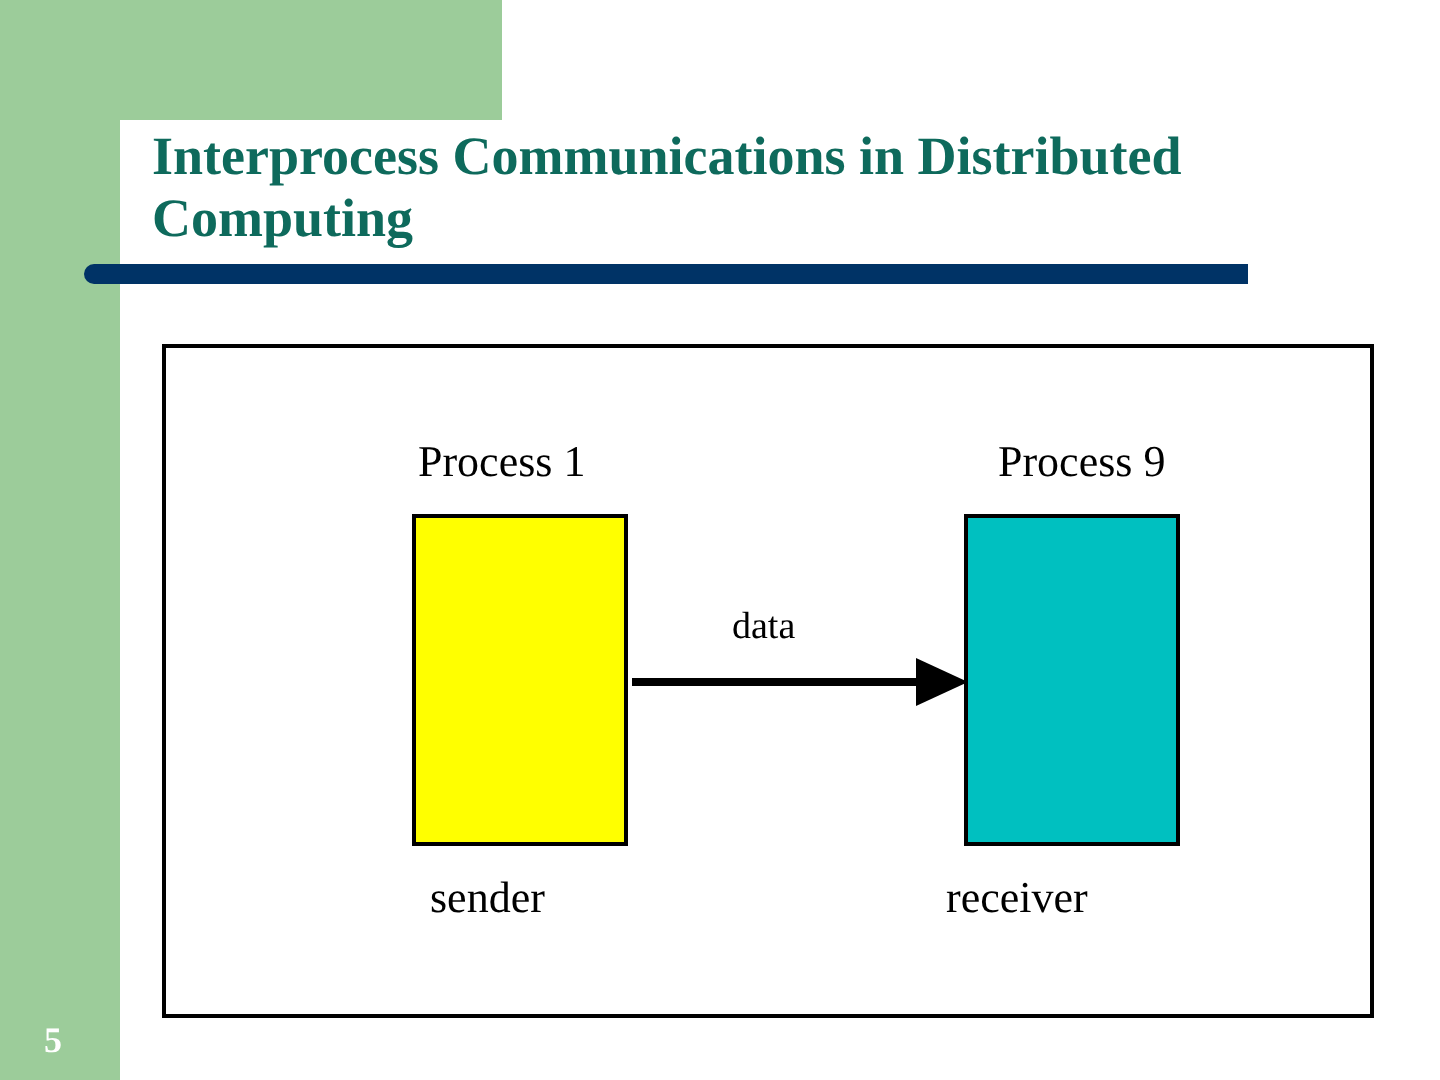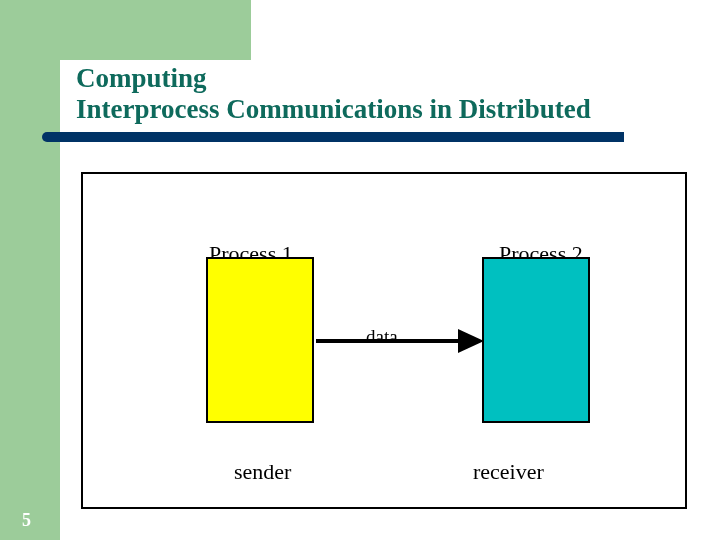--- a/index.html
+++ b/index.html
@@ -3,49 +3,49 @@
 <meta charset="utf-8">
 <style>
   html, body { margin:0; padding:0; }
   body { width:720px; height:540px; position:relative; overflow:hidden; background:#ffffff; font-family:"Liberation Serif", serif; }
   .green-top { position:absolute; left:0; top:0; width:251px; height:60px; background:#9ccc9a; }
   .green-side { position:absolute; left:0; top:0; width:60px; height:540px; background:#9ccc9a; }
   .white-panel { position:absolute; left:60px; top:60px; width:660px; height:480px; background:#ffffff; border-top-left-radius:22px; }
   .title { position:absolute; left:76px; top:63px; width:630px; color:#0e6a5c; font-weight:bold; font-size:27px; line-height:31px; font-family:"Liberation Serif", serif; }
   .title-bar { position:absolute; left:42px; top:132px; width:582px; height:10px; background:#003366; border-top-left-radius:6px; border-bottom-left-radius:6px; }
   .diagram-frame { position:absolute; left:81px; top:172px; width:602px; height:333px; border:2px solid #000; background:#fff; }
-  .label { position:absolute; font-size:22px; color:#000; font-family:"Liberation Serif", serif; white-space:nowrap;margin-top:23px; }
+  .label { position:absolute; font-size:22px; color:#000; font-family:"Liberation Serif", serif; white-space:nowrap; }
   .proc-box { position:absolute; border:2px solid #000; }
   .slide-num { position:absolute; left:22px; top:510px; color:#ffffff; font-weight:bold; font-size:18px; font-family:"Liberation Serif", serif; }
   svg.arrow { position:absolute; left:314px; top:326px; }
 </style>
 </head>
 <body>
 
 <div class="green-top"></div>
 <div class="green-side"></div>
 <div class="white-panel"></div>
 
 <div class="title">
+  <div>Interprocess Communications in Distributed</div>
   <div>Computing</div>
-  <div>Interprocess Communications in Distributed</div>
 </div>
 <div class="title-bar"></div>
 
 <div class="diagram-frame"></div>
 
 <div class="label" style="left:209px; top:218px;">Process 1</div>
-<div class="label" style="left:499px; top:218px;">Process 2</div>
+<div class="label" style="left:499px; top:218px;">Process 9</div>
 
 <div class="proc-box" style="left:206px; top:257px; width:104px; height:162px; background:#ffff00;"></div>
 <div class="proc-box" style="left:482px; top:257px; width:104px; height:162px; background:#00c0c0;"></div>
 
 <div class="label" style="left:366px; top:303px; font-size:19px;">data</div>
 
 <svg class="arrow" width="172" height="30" viewBox="0 0 172 30">
   <line x1="2" y1="15" x2="146" y2="15" stroke="#000" stroke-width="4"></line>
   <polygon points="144,3 170,15 144,27" fill="#000"></polygon>
 </svg>
 
-<div class="label" style="left:234px; top:436px;">sender</div>
+<div class="label" style="left:215px; top:436px;">sender</div>
 <div class="label" style="left:473px; top:436px;">receiver</div>
 
 <div class="slide-num">5</div>
 
 </body></html>

